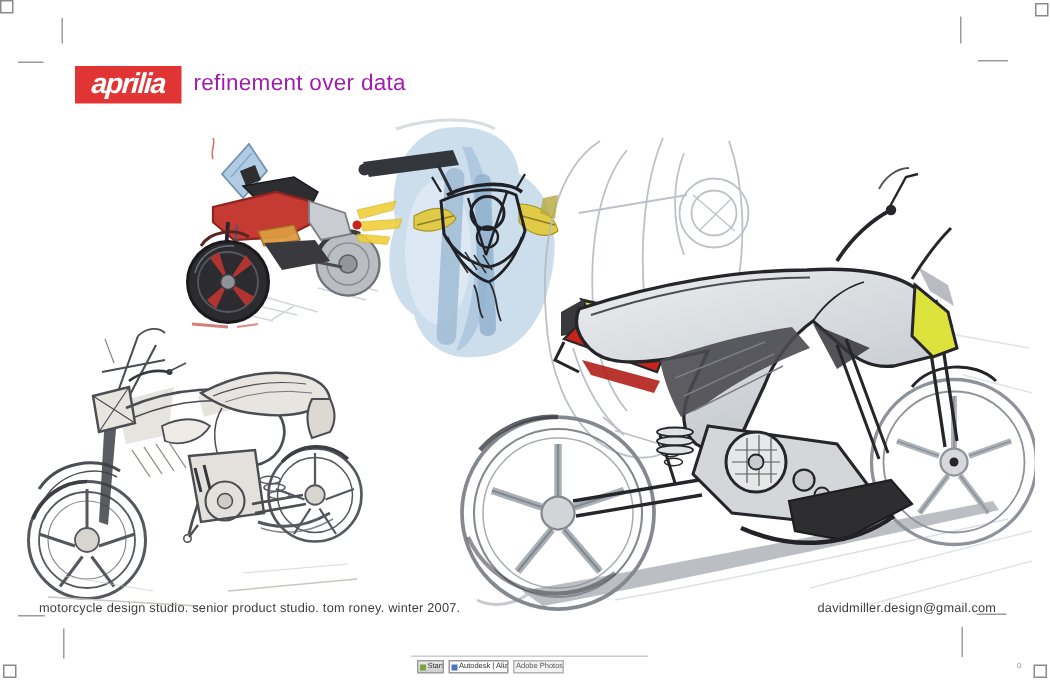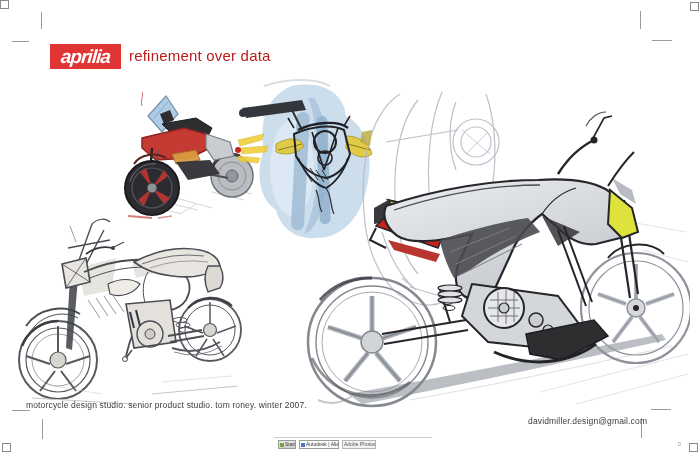--- a/index.html
+++ b/index.html
@@ -9,21 +9,21 @@
 
   
   .mark{position:absolute;background:#9c9c9c;}
   .handle{position:absolute;width:7px;height:7px;border:1px solid #8a8a8a;background:#ffffff;}
 
   
   .logo-box{position:absolute;left:50px;top:44px;width:71px;height:25px;background:#e03534;
             display:flex;align-items:center;justify-content:center;}
   .logo-text{color:#ffffff;font-weight:700;font-style:italic;font-size:19px;letter-spacing:-1px;
              transform:skewX(-4deg);line-height:1;}
-  .tagline{position:absolute;left:129px;top:47px;font-size:15px;color:#b91c1c;letter-spacing:.2px;}
+  .tagline{position:absolute;left:129px;top:47px;font-size:15px;color:#a21caf;letter-spacing:.2px;}
 
   
   .caption{position:absolute;font-size:8.5px;color:#3c3c3c;letter-spacing:.15px;}
 
   
   .taskbar{position:absolute;left:272px;top:436px;width:168px;height:15px;}
   .taskbar-line{position:absolute;left:2px;top:1px;width:158px;height:1px;background:#cccccc;}
   .tb-btn{position:absolute;top:4px;height:9px;box-sizing:border-box;border:1px solid #9a9a9a;
           display:flex;align-items:center;gap:1px;padding:0 1px;overflow:hidden;white-space:nowrap;}
   .tb-btn .tb-txt{font-size:5px;line-height:5px;color:#333333;}
@@ -285,21 +285,21 @@
       <path d="M120,142 L114,150" stroke="#4a4d52" stroke-width="1.5" fill="none"></path>
       <circle cx="113" cy="151" r="2.5" fill="none" stroke="#4a4d52" stroke-width="1"></circle>
       <g stroke="#c9c5bf" stroke-width="1" fill="none">
         <path d="M20,190 L120,196 M140,186 L226,178"></path>
         <path d="M30,176 L90,186 M150,174 L220,168" stroke-width=".8" opacity=".6"></path>
       </g>
     </svg>
   </div>
 
   <div class="caption" style="left:26px;top:400px;">motorcycle design studio. senior product studio. tom roney. winter 2007.</div>
-  <div class="caption" style="left:528px;top:400px;margin-top:16px;">davidmiller.design@gmail.com</div>
+  <div class="caption" style="left:545px;top:400px;">davidmiller.design@gmail.com</div>
 
   <div class="taskbar">
     <div class="taskbar-line"></div>
     <div class="tb-btn" style="left:6px;width:18px;background:linear-gradient(#e9e9e9,#cfcfcf);">
       <span class="tb-ico" style="background:#7aa53c;"></span>
       <span class="tb-txt">Start</span>
     </div>
     <div class="tb-btn" style="left:27px;width:40px;background:#fdfdfd;">
       <span class="tb-ico" style="background:#4a78c0;"></span>
       <span class="tb-txt">Autodesk | Alias...</span>

